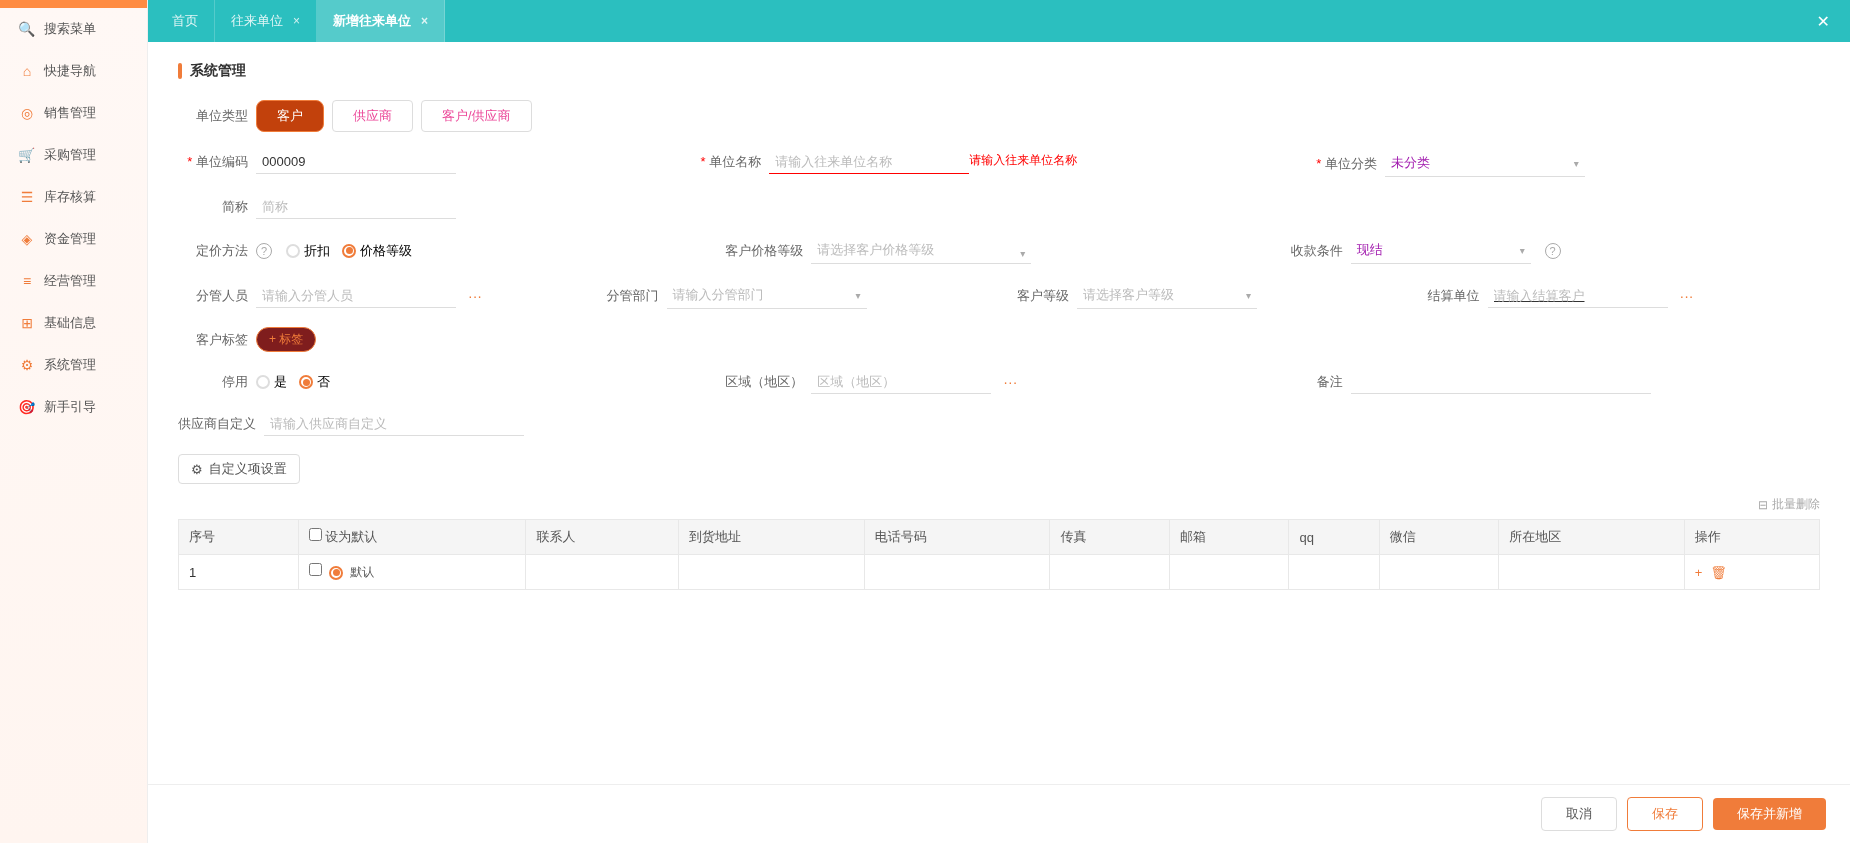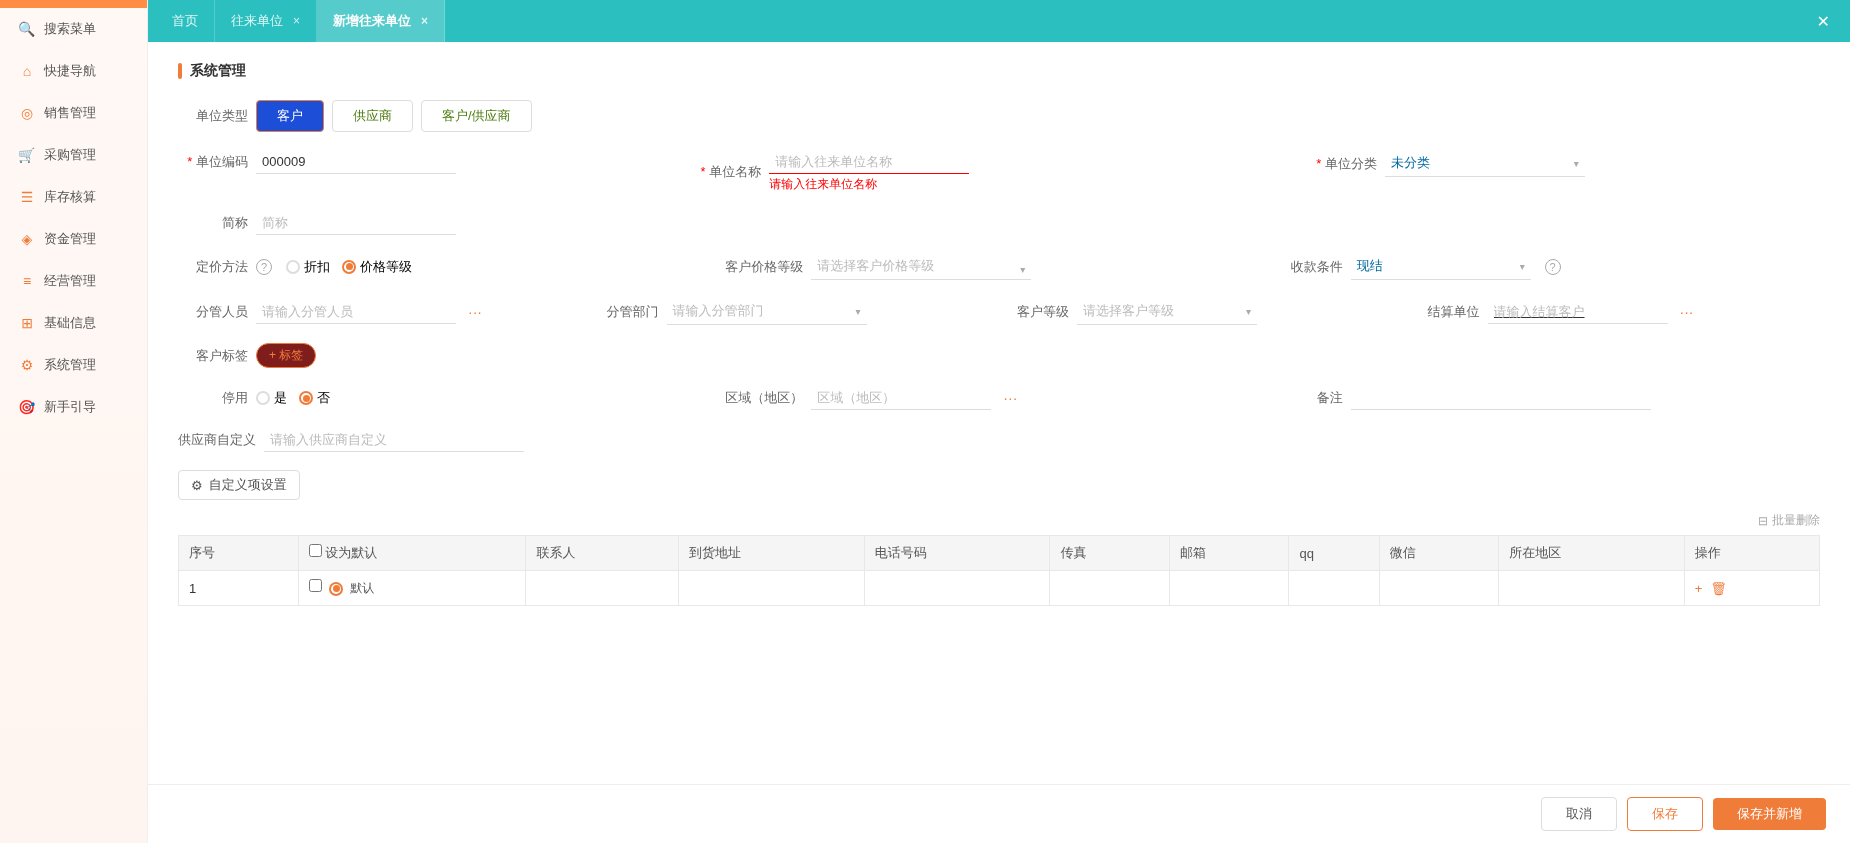--- a/index.html
+++ b/index.html
@@ -167,41 +167,42 @@
       text-align: right;
       font-size: 13px;
     }
     .btn-type {
       padding: 6px 20px;
       border: 1px solid #ddd;
       border-radius: 4px;
       cursor: pointer;
       font-size: 13px;
       background: #fff;
-      color: #4d7c0f;
+      color: #ec4899;
     }
     .btn-type.active {
-      background: #1d4ed8;
+      background: #c2410c;
       border-color: #f07c3a;
       color: #fff;
+      border-radius: 8px;
     }
 
     
     .form-select {
       display: flex;
       align-items: center;
       border-bottom: 1px solid #ddd;
       padding: 4px 6px;
       width: 200px;
       cursor: pointer;
       justify-content: space-between;
       color: #bbb;
       font-size: 13px;
     }
-    .form-select .val { color: #0369a1; }
+    .form-select .val { color: #a21caf; }
     .chevron { font-size: 10px; color: #aaa; margin-left: 4px; }
 
     
     .radio-group { display: flex; align-items: center; gap: 12px; }
     .radio-item { display: flex; align-items: center; gap: 4px; cursor: pointer; }
     .radio-circle {
       width: 14px; height: 14px; border-radius: 50%;
       border: 2px solid #ddd;
       display: flex; align-items: center; justify-content: center;
     }
@@ -331,21 +332,20 @@
       float: right;
       margin-bottom: 6px;
       cursor: pointer;
       display: flex;
       align-items: center;
       gap: 4px;
     }
 
     .field-block {
       display: flex;
-      flex-direction: column;
     }
   </style>
 </head>
 <body>
 
 <div class="sidebar">
   <div class="sidebar-top"></div>
   <div class="sidebar-item">
     <span class="icon">🔍</span>
     <span>搜索菜单</span>

